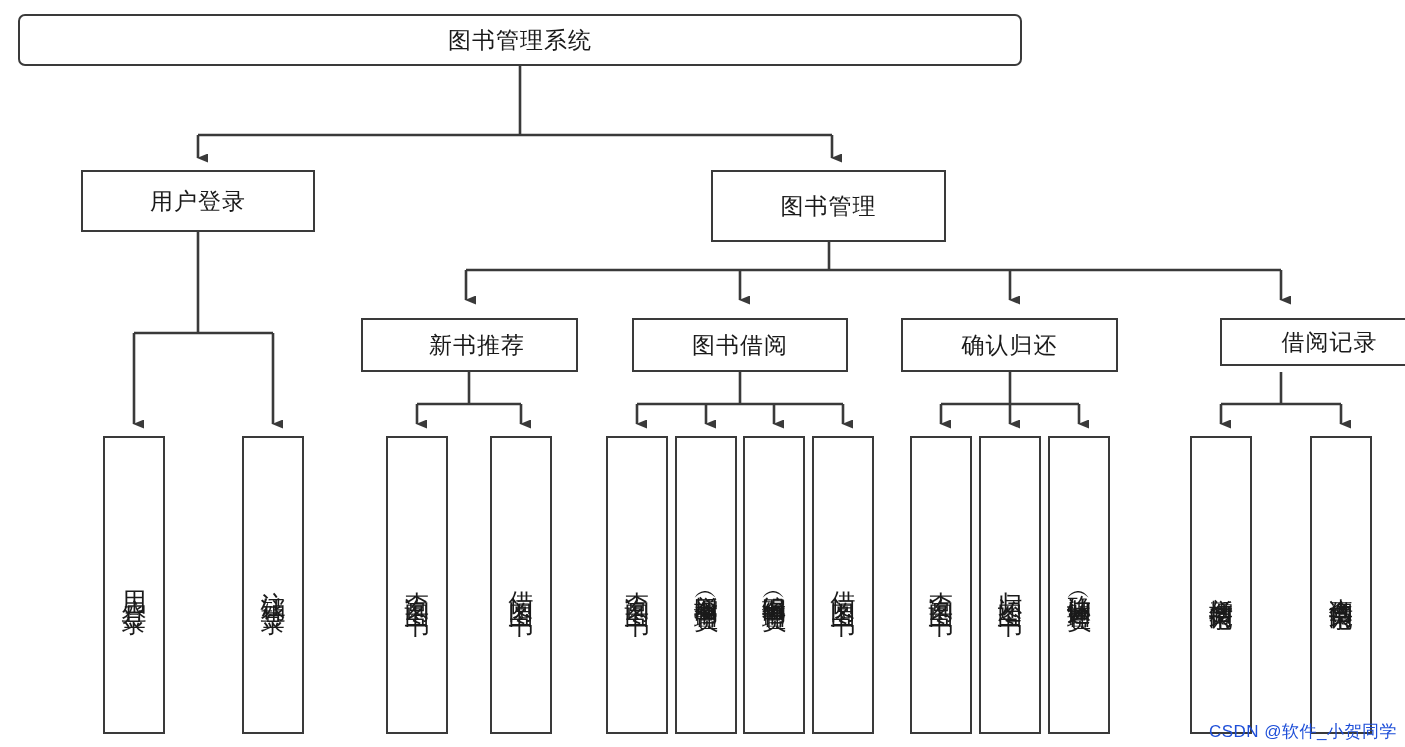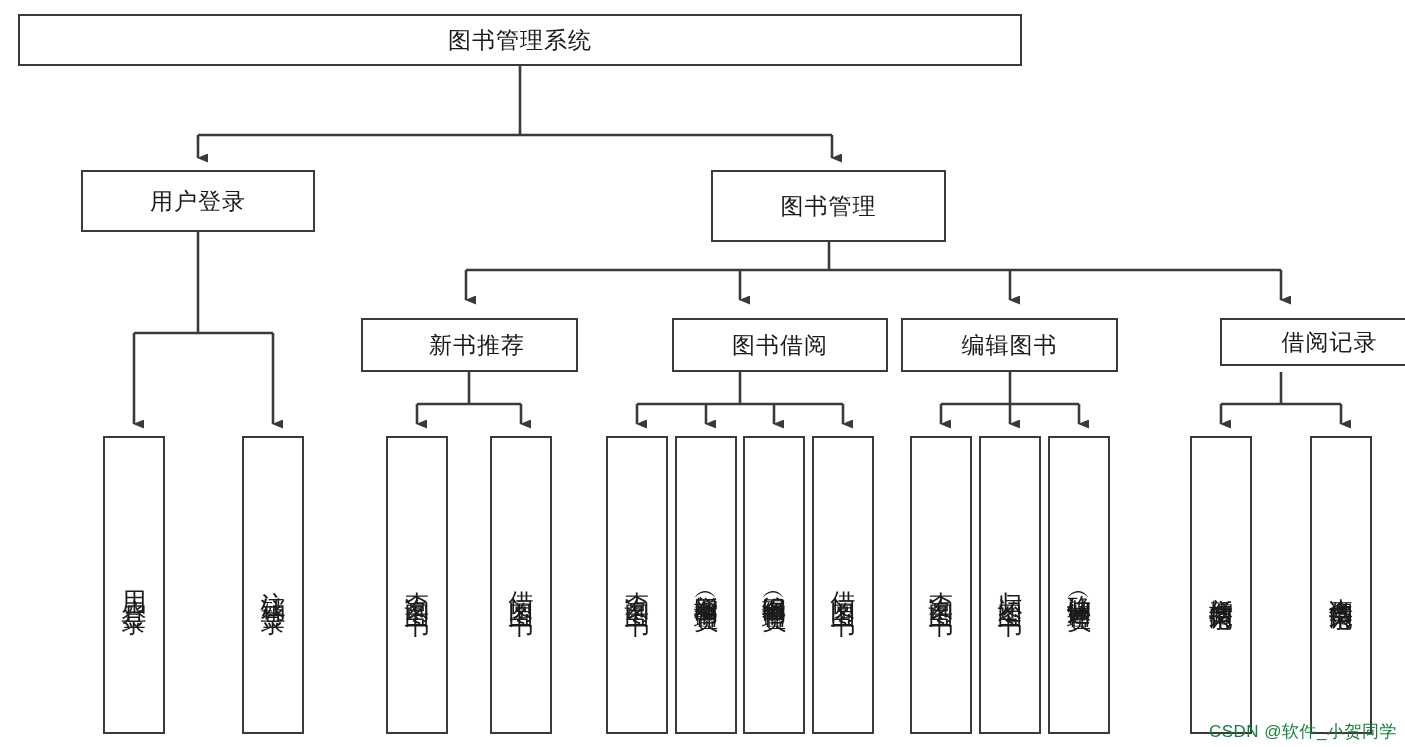--- a/index.html
+++ b/index.html
@@ -9,21 +9,21 @@
   svg#wires{position:absolute;left:0;top:0;width:1405px;height:747px;}
   .node{position:absolute;box-sizing:border-box;background:#ffffff;
         border:2px solid #3a3a3a;display:flex;align-items:center;
         justify-content:center;color:#1a1a1a;}
   .node.h{font-size:23px;letter-spacing:1px;}
   .node.v{writing-mode:vertical-rl;text-orientation:upright;
           font-size:25px;letter-spacing:7px;line-height:1;padding:6px 0;}
   .node.v.tight{letter-spacing:2px;font-size:24px;}
   .node span{display:block;}
   #watermark{position:absolute;right:8px;bottom:4px;font-size:17px;
-             color:#15803d;letter-spacing:.5px;white-space:nowrap;}
+             color:#1d4ed8;letter-spacing:.5px;white-space:nowrap;}
 </style>
 </head>
 <body>
 
 <div id="diagram-root">
 
   <svg id="wires" viewBox="0 0 1405 747" xmlns="http://www.w3.org/2000/svg">
     <defs>
       <marker id="arrow" markerWidth="9" markerHeight="11" refX="4.5" refY="10" orient="auto" markerUnits="userSpaceOnUse">
         <path d="M0,0 L9,0 L4.5,11 Z" fill="#3a3a3a"></path>
@@ -66,39 +66,39 @@
       <path d="M1010,404 L1010,424" marker-end="url(#arrow)"></path>
       <path d="M1079,404 L1079,424" marker-end="url(#arrow)"></path>
 
       <path d="M1281,372 L1281,404"></path>
       <path d="M1221,404 L1341,404"></path>
       <path d="M1221,404 L1221,424" marker-end="url(#arrow)"></path>
       <path d="M1341,404 L1341,424" marker-end="url(#arrow)"></path>
     </g>
   </svg>
 
-  <div class="node h" style="left:18px;top:14px;width:1004px;height:52px;">
+  <div class="node h" style="left:18px;top:14px;width:1004px;height:52px;border-radius:7px;">
     <span>图书管理系统</span>
   </div>
 
   <div class="node h" style="left:81px;top:170px;width:234px;height:62px;">
     <span>用户登录</span>
   </div>
   <div class="node h" style="left:711px;top:170px;width:235px;height:72px;">
     <span>图书管理</span>
   </div>
 
   <div class="node h" style="left:361px;top:318px;width:217px;height:54px;padding-left:15px;">
     <span>新书推荐</span>
   </div>
-  <div class="node h" style="left:632px;top:318px;width:216px;height:54px;margin-left:40px;">
+  <div class="node h" style="left:632px;top:318px;width:216px;height:54px;">
     <span>图书借阅</span>
   </div>
   <div class="node h" style="left:901px;top:318px;width:217px;height:54px;">
-    <span>编辑图书</span>
+    <span>确认归还</span>
   </div>
   <div class="node h" style="left:1220px;top:318px;width:219px;height:48px;">
     <span>借阅记录</span>
   </div>
 
   <div class="node v" style="left:103px;top:436px;width:62px;height:298px;">
     <span>用户登录</span>
   </div>
   <div class="node v" style="left:242px;top:436px;width:62px;height:298px;">
     <span>注销登录</span>

